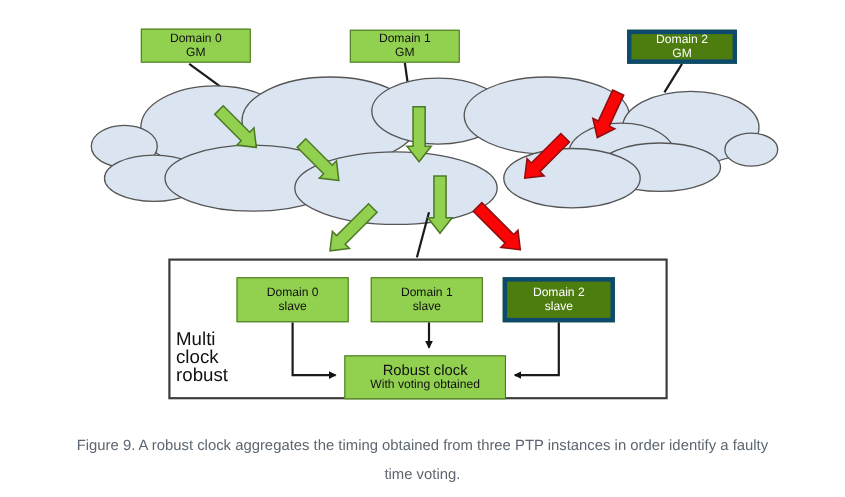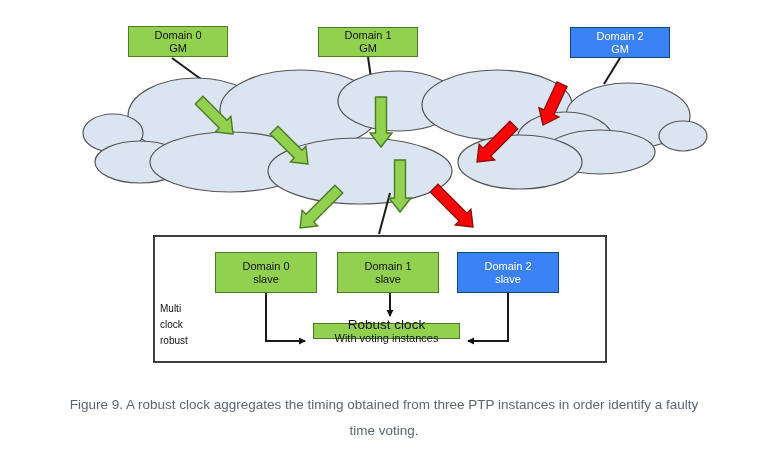--- a/index.html
+++ b/index.html
@@ -6,26 +6,26 @@
   body{width:768px;height:452px;overflow:hidden;font-family:"Liberation Sans",sans-serif;}
   .stage{position:relative;width:768px;height:374px;}
   .layer{position:absolute;left:0;top:0;width:768px;height:374px;}
   .cloud-lobe{fill:#dbe5f1;stroke:#555555;stroke-width:1.2;}
   .conn{stroke:#1a1a1a;stroke-width:2;fill:none;}
   .garrow{fill:#92d050;stroke:#4e7a27;stroke-width:1.4;}
   .rarrow{fill:#f90505;stroke:#8f0f0f;stroke-width:1.4;}
   .box{position:absolute;display:flex;flex-direction:column;justify-content:center;align-items:center;
        box-sizing:border-box;text-align:center;font-size:11px;line-height:13px;color:#111;}
   .green{background:#92d050;border:1px solid #4e7a27;}
-  .red{background:#3b82f6;border:1px solid #0c4a6e;color:#ffffff;}
+  .red{background:#4d7c0f;border:4px solid #0c4a6e;color:#ffffff;}
   .container-box{position:absolute;left:153px;top:235px;width:454px;height:128px;
        border:2px solid #3d3d3d;box-sizing:border-box;background:transparent;}
   .robust .l1{font-size:13.5px;line-height:15px;}
   .robust .l2{font-size:11px;line-height:13px;}
-  .group-label{position:absolute;left:160px;top:301px;font-size:10px;line-height:16px;color:#111;}
+  .group-label{position:absolute;left:160px;top:301px;font-size:17px;line-height:16px;color:#111;}
   .caption{padding-top:18px;text-align:center;color:#5c6670;font-size:13.5px;line-height:26px;}
 </style>
 </head>
 <body>
 
 <div class="stage">
 
   <svg class="layer" viewBox="0 0 768 374">
     <defs>
       <marker id="ah" markerWidth="8" markerHeight="8" refX="6" refY="3.5" orient="auto" markerUnits="userSpaceOnUse">
@@ -91,23 +91,23 @@
   </div>
   <div class="box green" style="left:337px;top:252px;width:102px;height:41px">
     <span>Domain 1</span>
     <span>slave</span>
   </div>
   <div class="box red" style="left:457px;top:252px;width:102px;height:41px">
     <span>Domain 2</span>
     <span>slave</span>
   </div>
 
-  <div class="box green robust" style="left:313px;top:323px;width:147px;height:16px">
+  <div class="box green robust" style="left:313px;top:323px;width:147px;height:40px">
     <span class="l1">Robust clock</span>
-    <span class="l2">With voting instances</span>
+    <span class="l2">With voting obtained</span>
   </div>
 
   <div class="group-label">
     <div>Multi</div>
     <div>clock</div>
     <div>robust</div>
   </div>
 
 </div>
 

